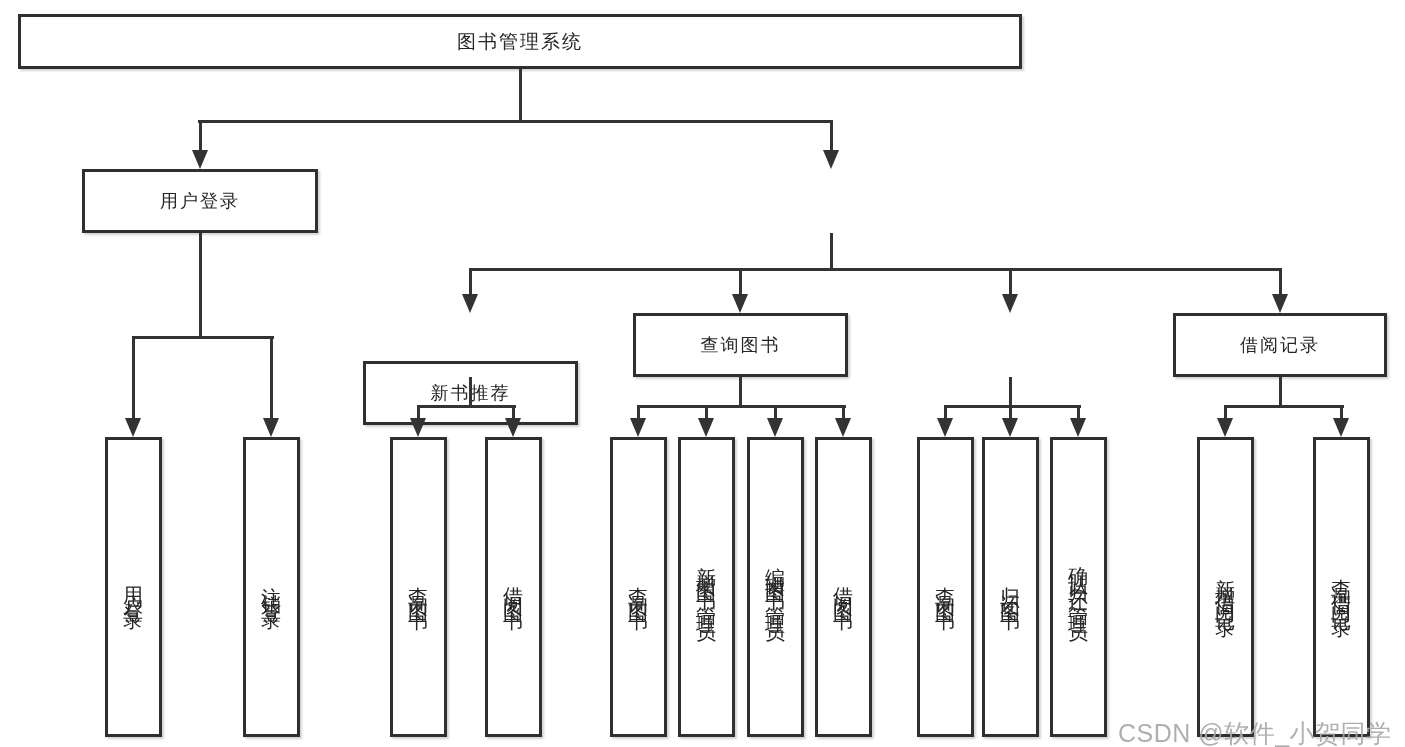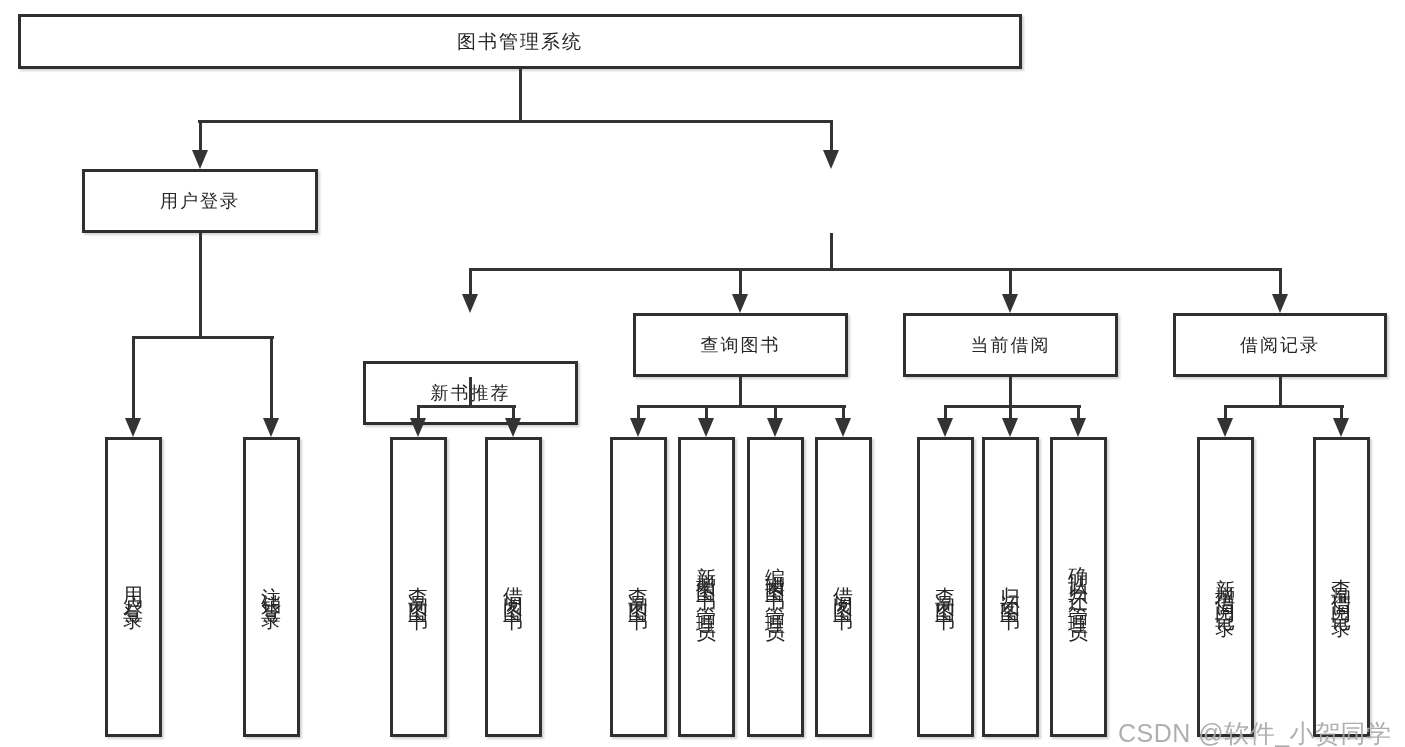--- a/index.html
+++ b/index.html
@@ -87,21 +87,20 @@
   <div class="arrow" style="left:462px; top:294px;"></div>
   <div class="vline" style="left:739px; top:268px; height:28px;"></div>
   <div class="arrow" style="left:732px; top:294px;"></div>
   <div class="vline" style="left:1009px; top:268px; height:28px;"></div>
   <div class="arrow" style="left:1002px; top:294px;"></div>
   <div class="vline" style="left:1279px; top:268px; height:28px;"></div>
   <div class="arrow" style="left:1272px; top:294px;"></div>
 
   <div class="node" style="left:363px; top:313px; width:215px; height:64px;margin-top:48px;">新书推荐</div>
   <div class="node" style="left:633px; top:313px; width:215px; height:64px;">查询图书</div>
-  <div class="node" style="left:903px; top:313px; width:215px; height:64px;">当前借阅</div>
   <div class="node" style="left:1173px; top:313px; width:214px; height:64px;">借阅记录</div>
 
   <div class="vline" style="left:469px; top:377px; height:31px;"></div>
   <div class="hline" style="left:417px; top:405px; width:99px;"></div>
   <div class="vline" style="left:417px; top:405px; height:15px;"></div>
   <div class="arrow" style="left:410px; top:418px;"></div>
   <div class="vline" style="left:512px; top:405px; height:15px;"></div>
   <div class="arrow" style="left:505px; top:418px;"></div>
 
   <div class="vline" style="left:739px; top:377px; height:31px;"></div>

